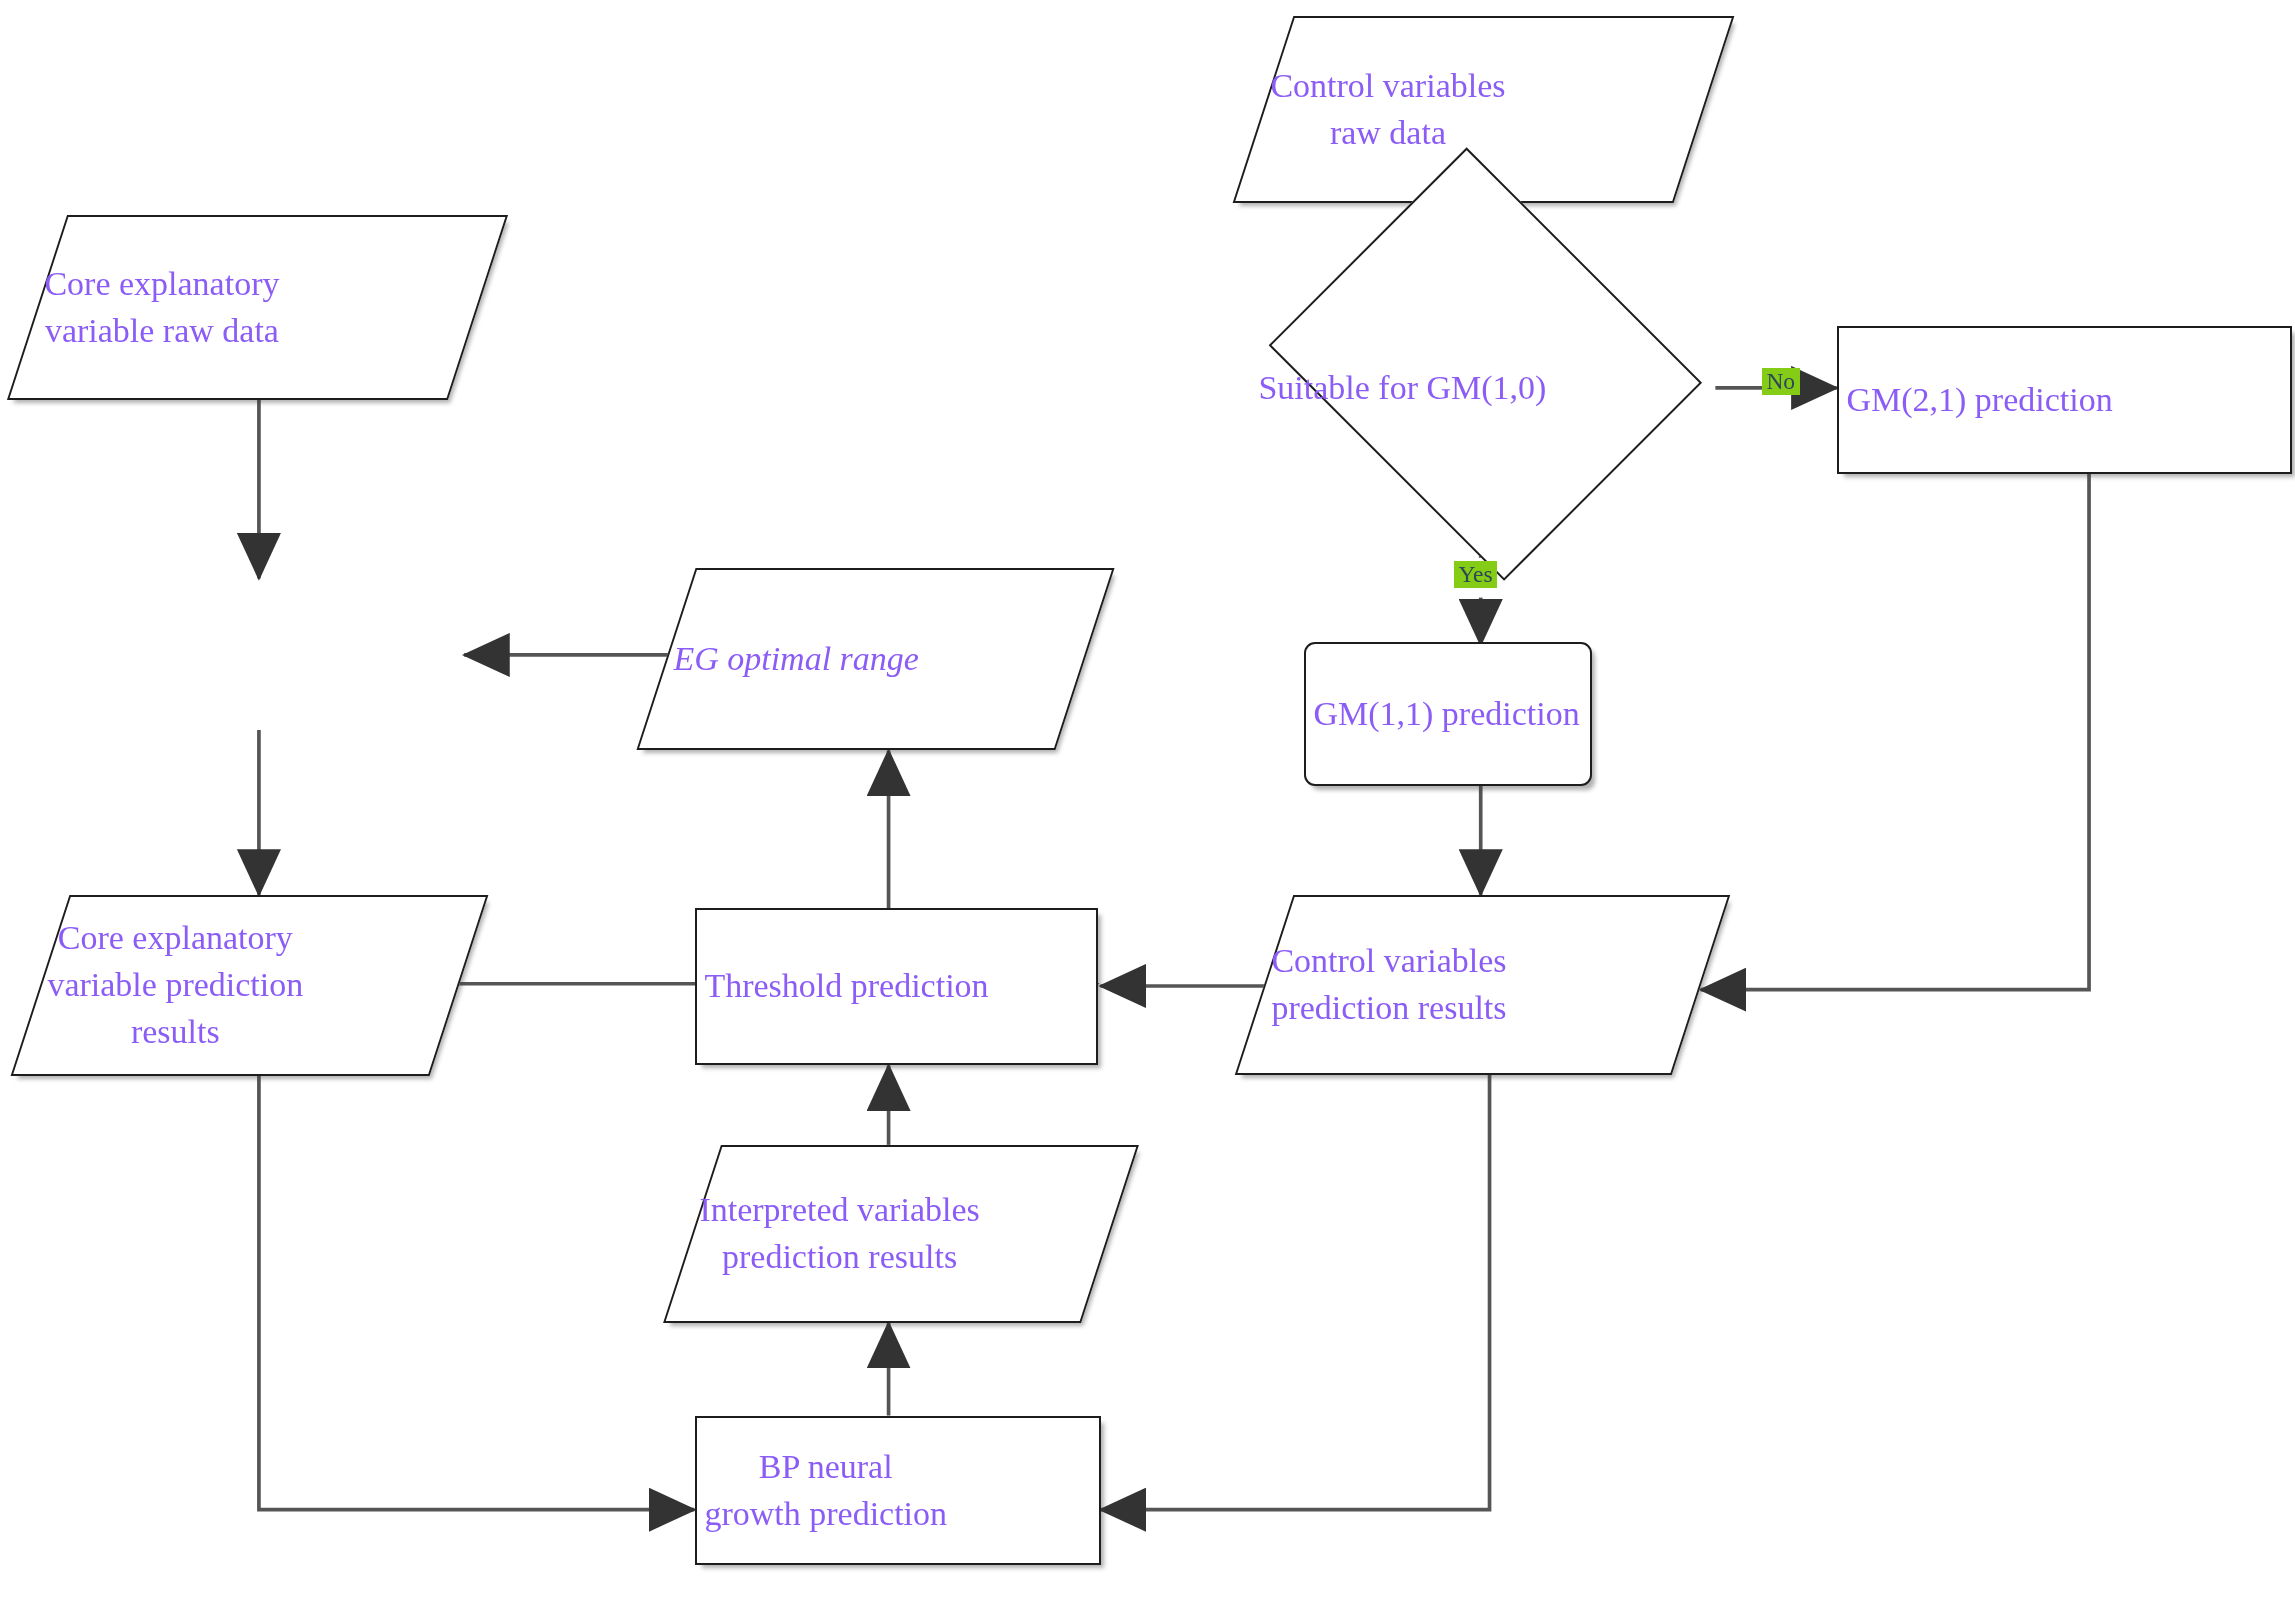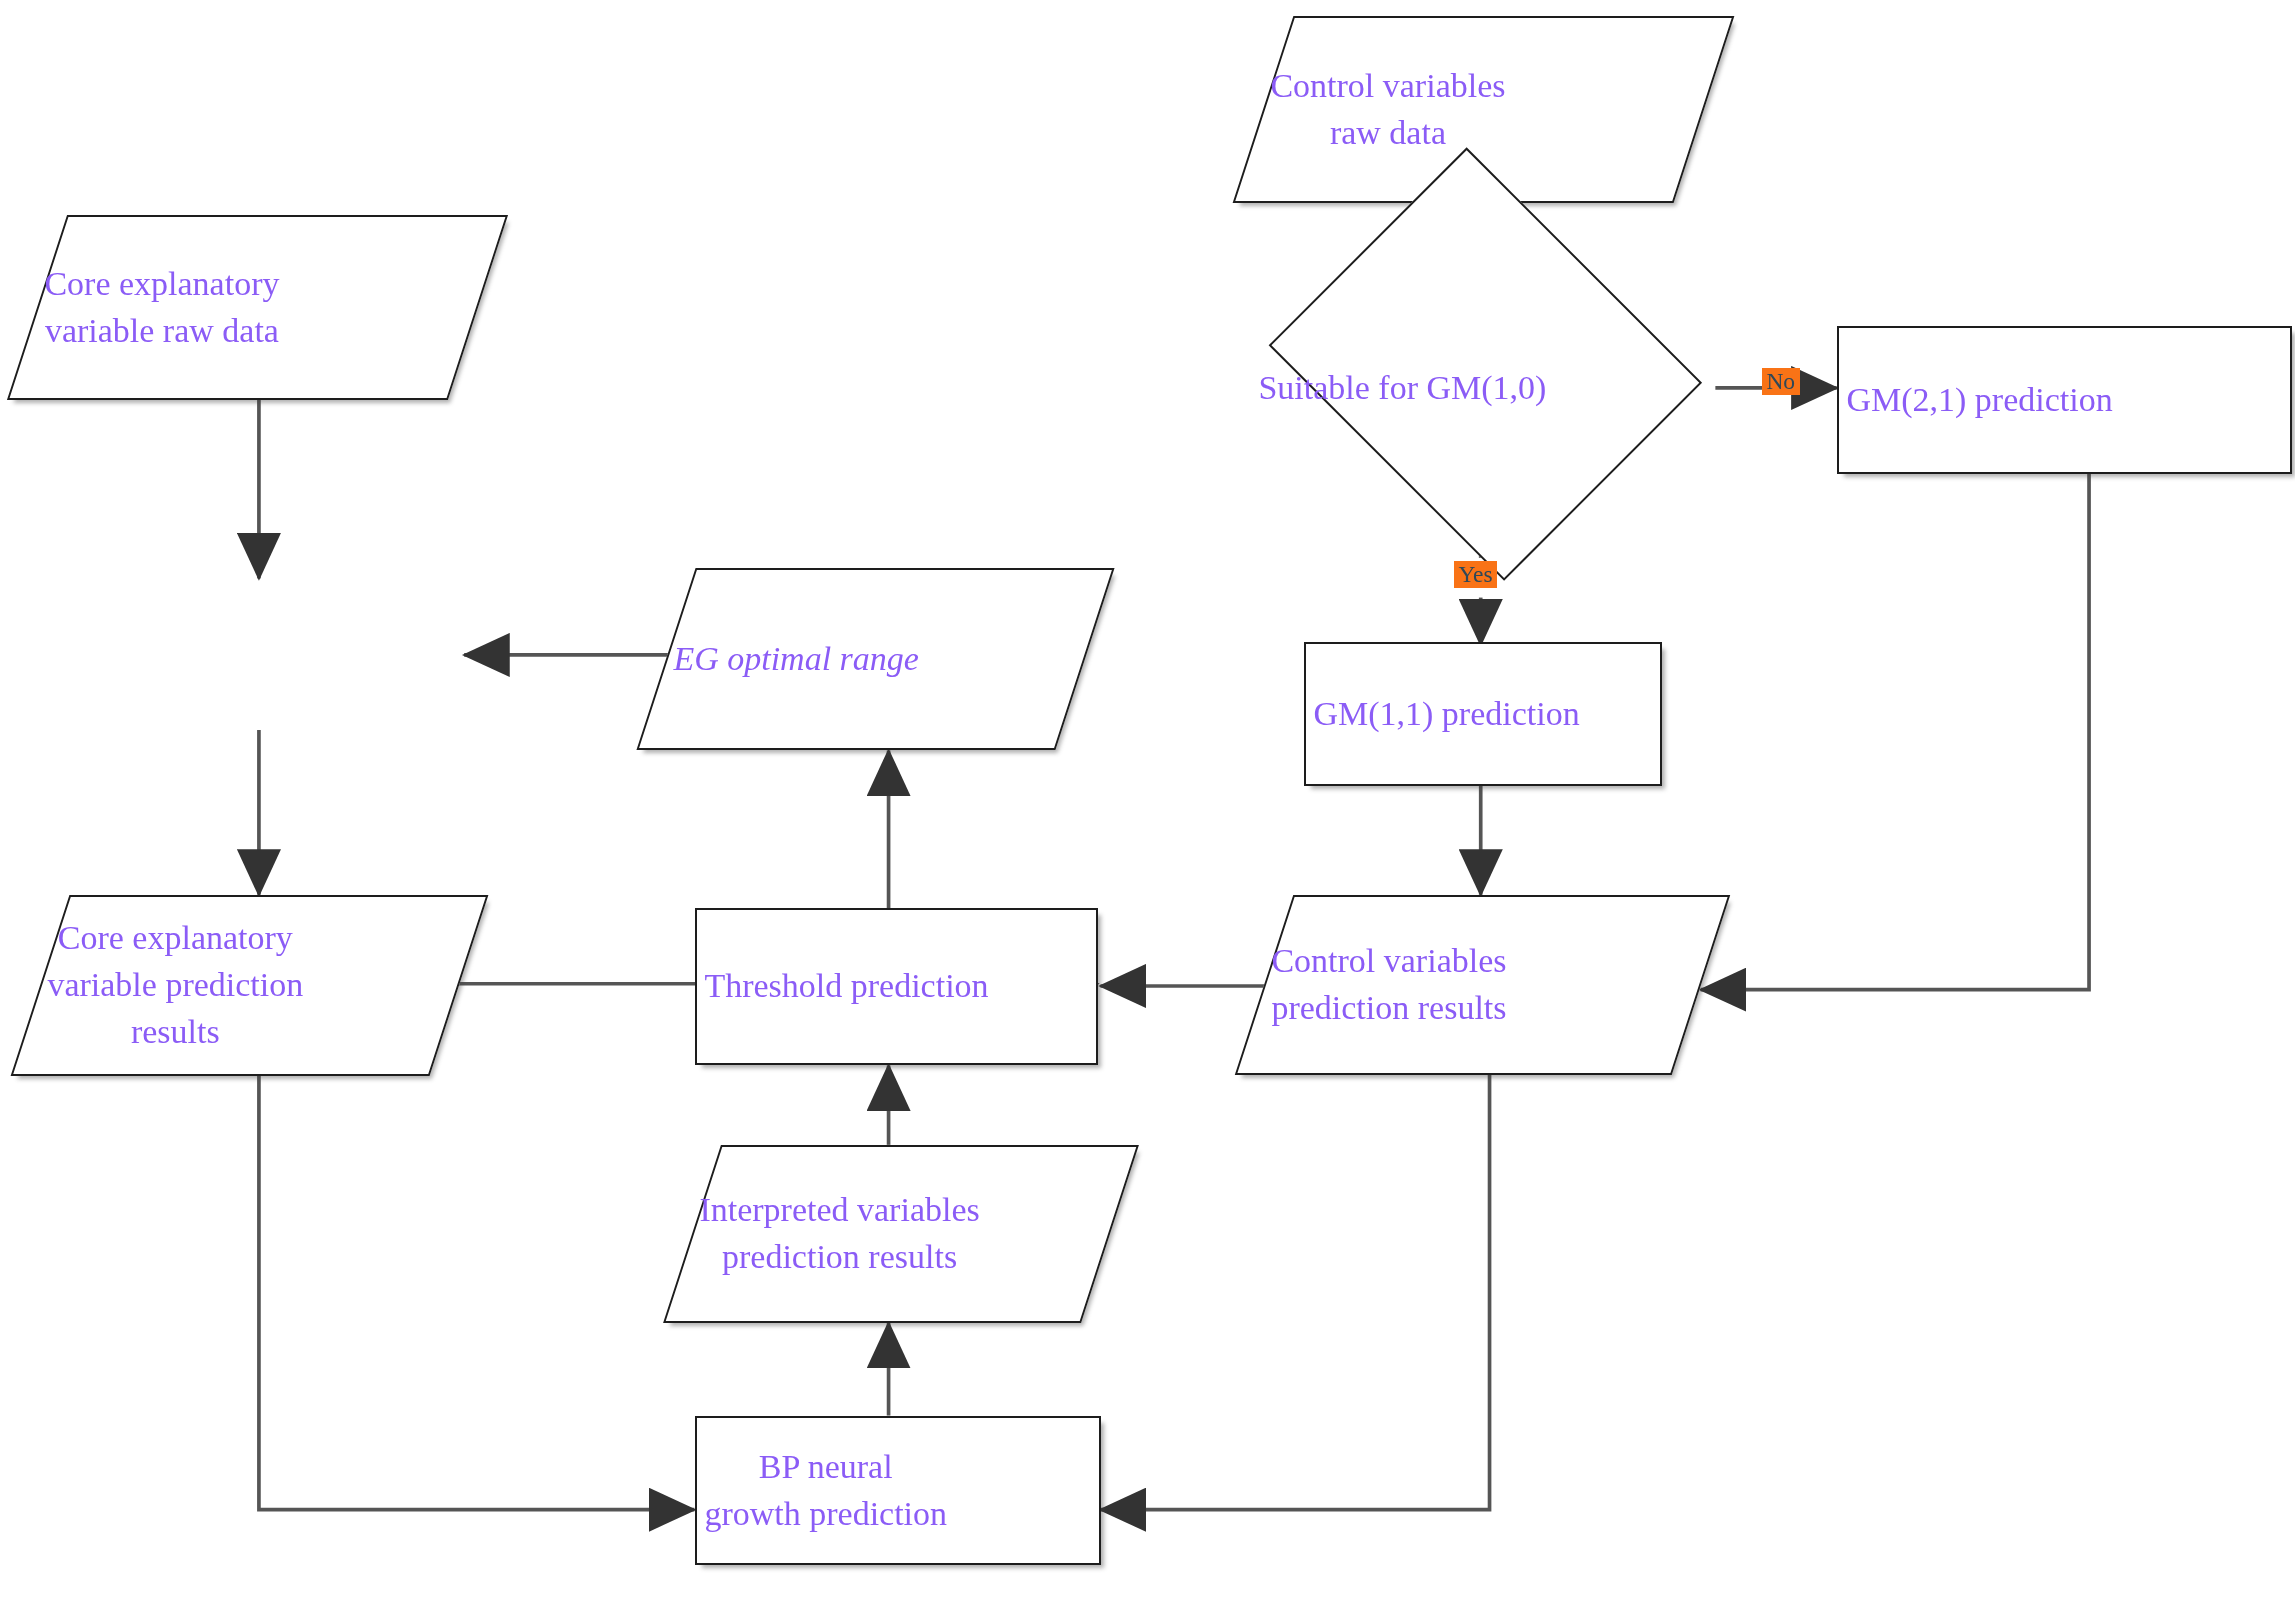--- a/index.html
+++ b/index.html
@@ -67,21 +67,21 @@
     margin-top:-35.35%;
     border:2.9px solid #1d1d1d;
     background:#ffffff;
     transform:rotate(45deg) scale(1.0);
     z-index:1;
   }
   .edge-label{
     position:absolute;
     color:#2f4858;
     z-index:5;
-    background:#f97316;
+    background:#84cc16;
     padding:0 4.4px;
     white-space:nowrap;
   }
   .fs-big{font-size:34px;}
   .fs-small{font-size:23.5px;}
 </style>
 </head>
 <body>
 
 <div id="stage">
@@ -142,21 +142,21 @@
 
   <div class="node diamond fs-big" style="left:1251px;top:193px;width:465px;height:390px;">
     <span class="skin"></span>
     <span class="lbl">Suitable for GM(1,0)</span>
   </div>
 
   <div class="node rect fs-big" style="left:1837px;top:326px;width:455px;height:148px;">
     <span class="lbl">GM(2,1) prediction</span>
   </div>
 
-  <div class="node rect fs-big" style="left:1304px;top:642px;width:358px;height:144px;">
+  <div class="node rect fs-big" style="left:1304px;top:642px;width:288px;height:144px;border-radius:11px;">
     <span class="lbl">GM(1,1) prediction</span>
   </div>
 
 
   <div class="node para fs-big" style="left:666px;top:568px;width:419px;height:182px;font-style:italic;">
     <span class="skin"></span>
     <span class="lbl">EG optimal range</span>
   </div>
 
   <div class="node para fs-big" style="left:40px;top:895px;width:419px;height:181px;">

